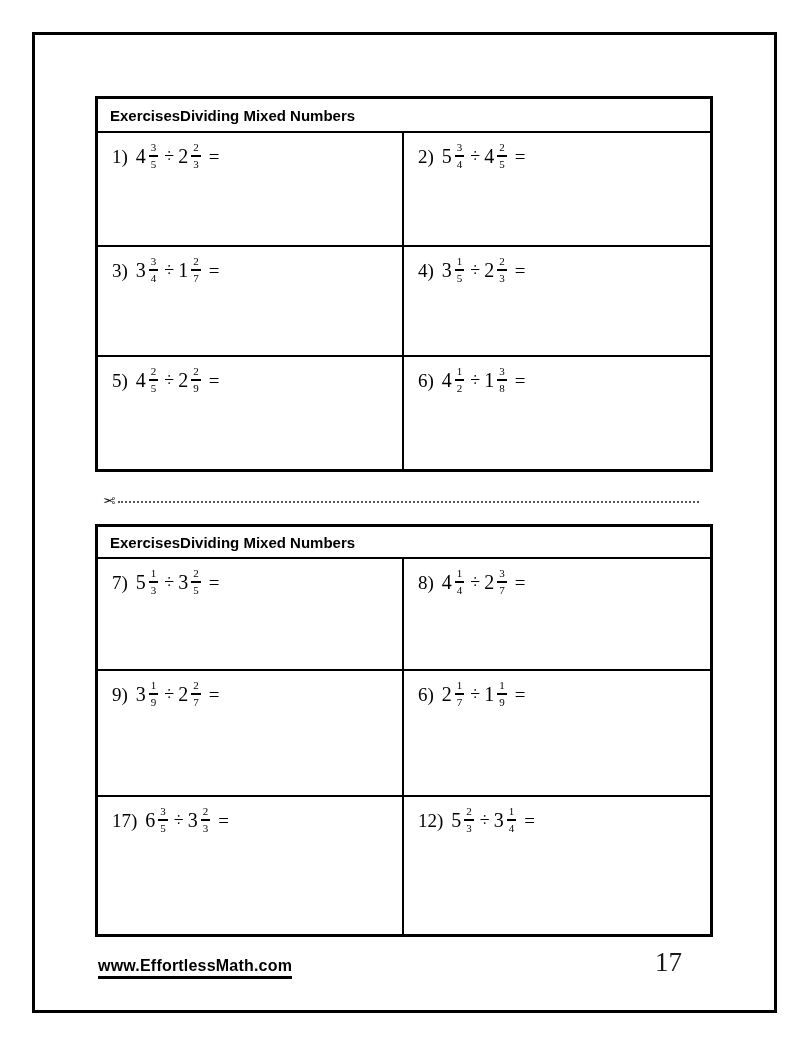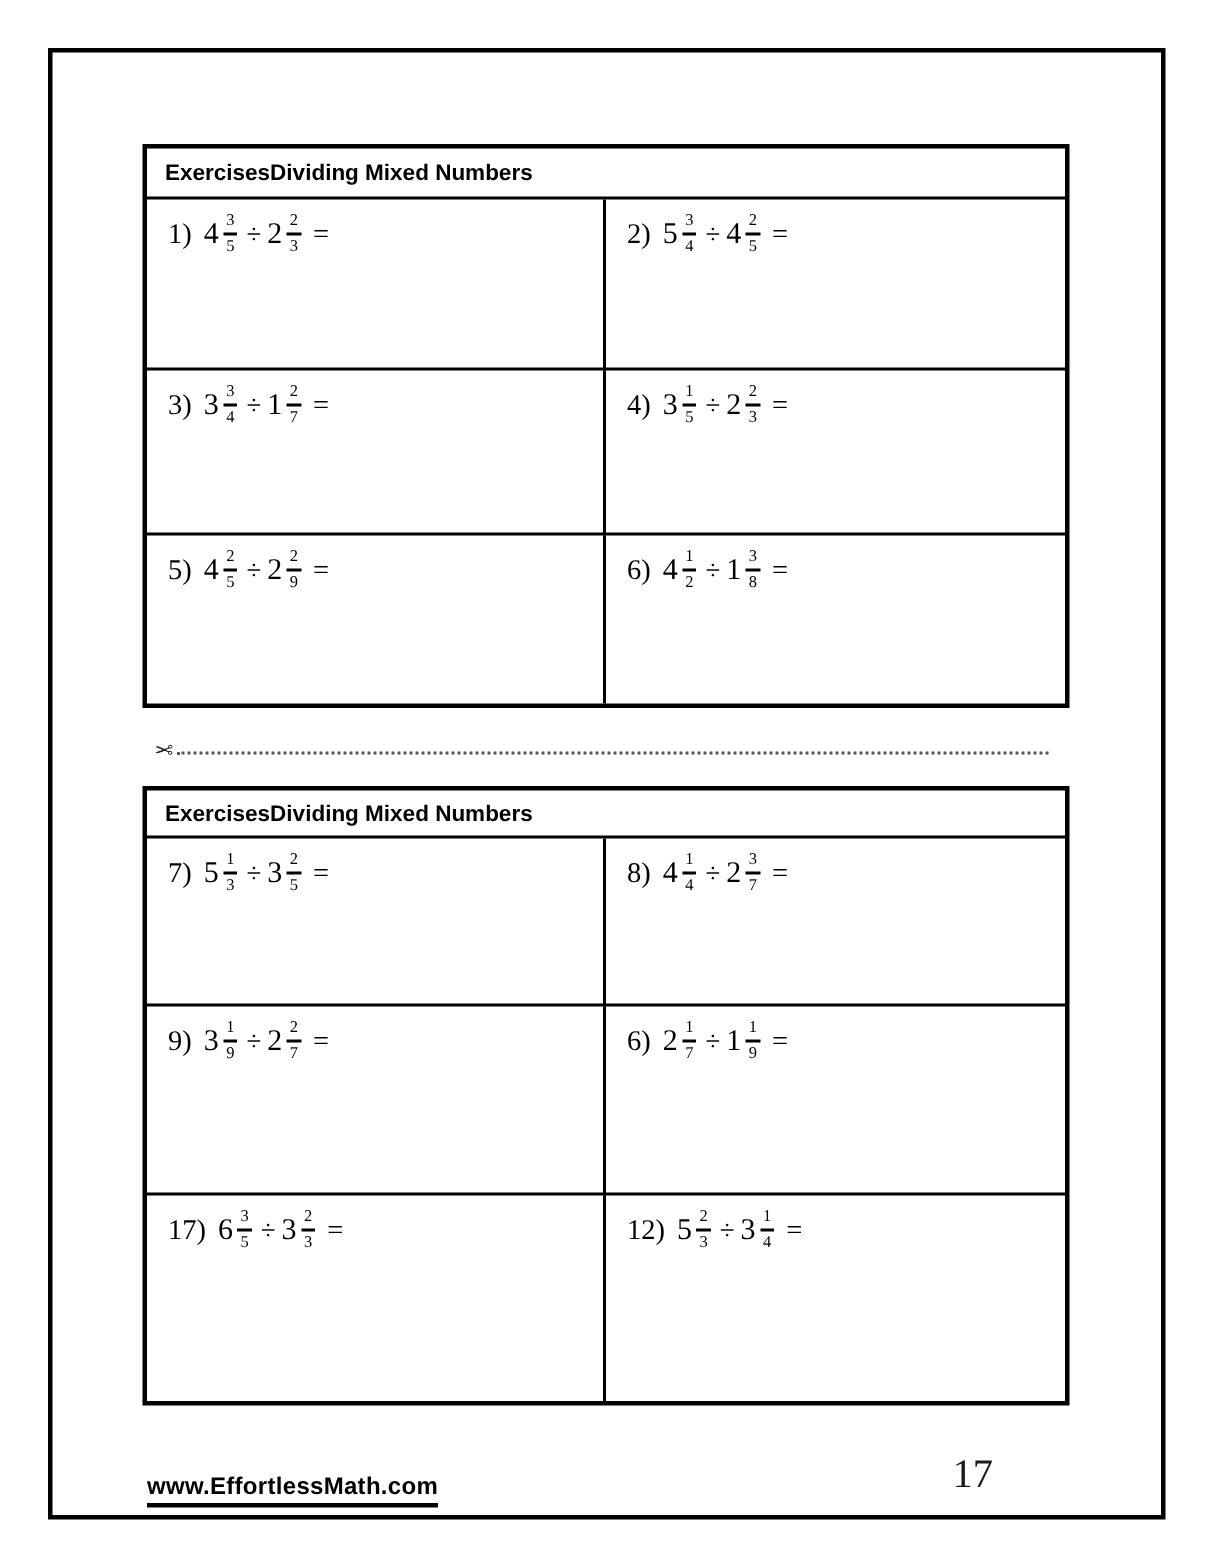--- a/index.html
+++ b/index.html
@@ -89,39 +89,38 @@
   }
   .dotted-rule {
     flex: 1;
     border-bottom: 2px dotted #555;
     height: 0;
     margin-top: 4px;
   }
   .footer-link {
     position: absolute;
     left: 63px;
-    top: 948px;
+    top: 922px;
     font-size: 16px;
     font-weight: bold;
     letter-spacing: 0.2px;
     border-bottom: 3px solid #000;
     padding-bottom: 1px;
     text-decoration: none;
     color: #000;
     cursor: pointer;
   }
   .page-number {
     position: absolute;
-    left: 600px;
+    left: 620px;
     top: 912px;
     font-family: "Liberation Serif", serif;
     font-size: 27px;
     font-weight: 400;
     color: #1a1a1a;
-    margin-top: 20px;
   }
 </style>
 </head>
 <body>
 
 <div class="page-border">
 
   <div class="ws-table t1">
     <div class="ws-header">
       <span class="exercises-label">Exercises</span>

